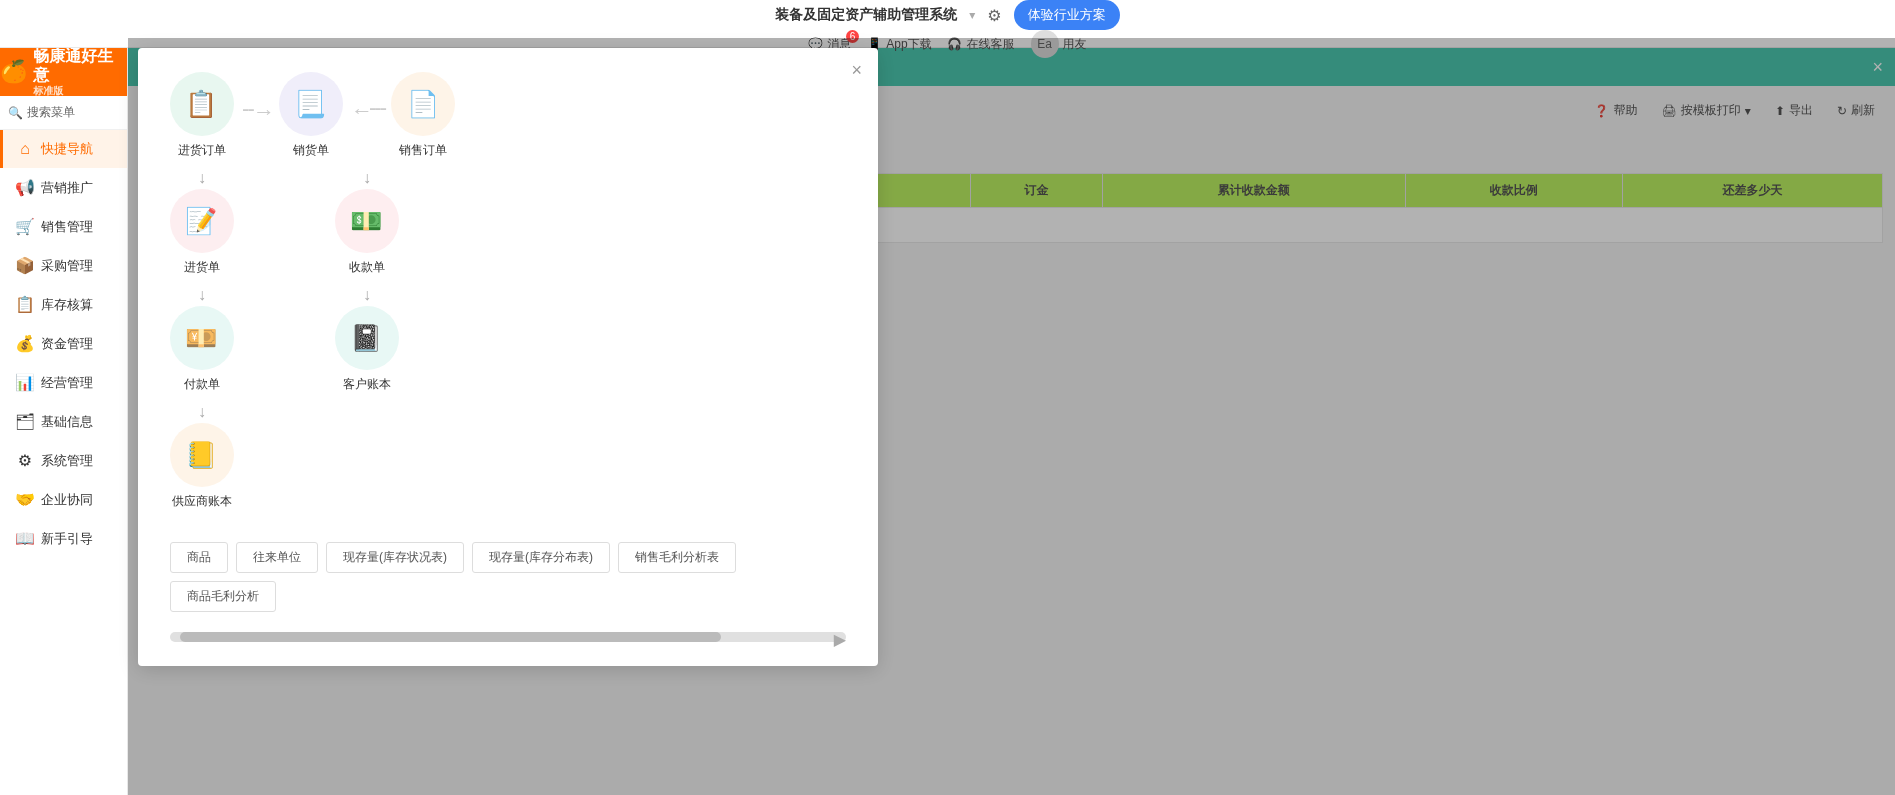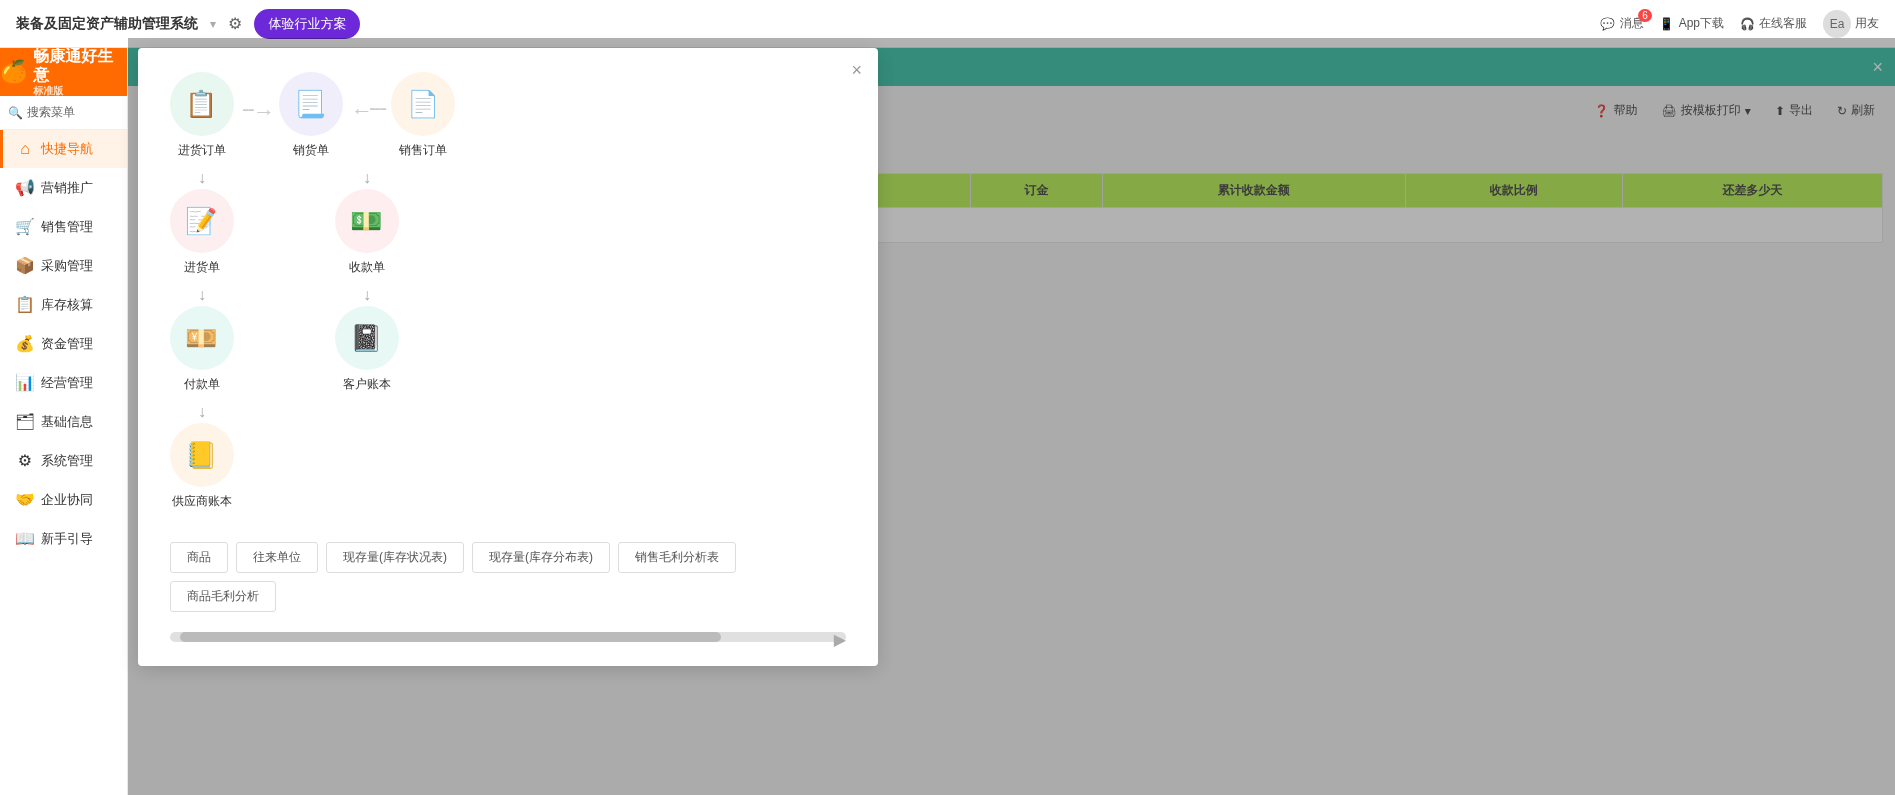--- a/index.html
+++ b/index.html
@@ -1,20 +1,20 @@
 <!DOCTYPE html>
 <html><head>
   <meta charset="utf-8">
   <style>
     * { box-sizing: border-box; margin: 0; padding: 0; }
     body { font-family: 'Microsoft YaHei', Arial, sans-serif; font-size: 13px; background: #f5f5f5; overflow: hidden; }
 
     
     .app-container { display: flex; flex-direction: column; height: 795px; width: 1895px; }
-    .top-bar { height: 48px; background: #fff; display: flex; align-items: center; padding: 0 16px; border-bottom: 1px solid #e8e8e8; justify-content: space-between; }
+    .top-bar { height: 48px; background: #fff; display: flex; align-items: center; padding: 0 16px; border-bottom: 1px solid #e8e8e8; justify-content: space-between; flex-direction: column; }
     .top-bar-left { display: flex; align-items: center; gap: 12px; }
     .top-bar-right { display: flex; align-items: center; gap: 16px; }
     .main-area { display: flex; flex: 1; overflow: hidden; }
 
     
     .sidebar { width: 128px; background: #fff; border-right: 1px solid #e8e8e8; display: flex; flex-direction: column; }
     .sidebar-logo { height: 48px; background: #ff6b00; display: flex; align-items: center; justify-content: center; gap: 6px; color: #fff; font-size: 13px; font-weight: bold; }
     .sidebar-search { padding: 8px; border-bottom: 1px solid #f0f0f0; display: flex; align-items: center; gap: 4px; color: #666; font-size: 12px; cursor: pointer; }
     .sidebar-item { display: flex; align-items: center; gap: 6px; padding: 10px 12px; cursor: pointer; color: #333; font-size: 13px; border-left: 3px solid transparent; }
     .sidebar-item.active { background: #fff3e8; color: #ff6b00; border-left-color: #ff6b00; }
@@ -48,21 +48,21 @@
     
     .data-table { width: 100%; border-collapse: collapse; background: #fff; font-size: 12px; }
     .data-table th { background: #bef264; border: 1px solid #e8e8e8; padding: 8px 6px; text-align: center; color: #555; font-weight: bold; white-space: nowrap; }
     .data-table td { border: 1px solid #e8e8e8; padding: 8px 6px; text-align: left; color: #333; }
     .empty-data { text-align: center; color: #999; padding: 60px; font-size: 14px; }
 
     
     .app-title { font-size: 14px; color: #333; font-weight: bold; }
     .dropdown-arrow { color: #aaa; font-size: 12px; }
     .settings-icon { color: #666; font-size: 16px; cursor: pointer; }
-    .experience-btn { background: #6d28d9; color: #fff; border: none; padding: 6px 14px; border-radius: 16px; cursor: pointer; font-size: 13px; }
+    .experience-btn { background: #3b82f6; color: #fff; border: none; padding: 6px 14px; border-radius: 16px; cursor: pointer; font-size: 13px; }
     .top-icon-item { display: flex; align-items: center; gap: 4px; color: #555; cursor: pointer; font-size: 12px; position: relative; }
     .badge { background: #ff4444; color: #fff; border-radius: 8px; font-size: 10px; padding: 1px 4px; position: absolute; top: -6px; right: -8px; }
     .user-avatar { width: 28px; height: 28px; border-radius: 50%; background: #ddd; display: flex; align-items: center; justify-content: center; color: #666; font-size: 12px; }
 
     
     .modal-overlay { position: fixed; top: 38px; left: 128px; right: 0; bottom: 0; background: rgba(0,0,0,0.3); z-index: 100; display: flex; align-items: flex-start; justify-content: flex-start; padding: 10px; }
     .modal { background: #fff; border-radius: 4px; width: 740px; min-height: 480px; box-shadow: 0 4px 20px rgba(0,0,0,0.15); position: relative; padding: 24px 32px; }
     .modal-close { position: absolute; top: 12px; right: 16px; cursor: pointer; color: #999; font-size: 18px; }
     .flow-item { display: flex; flex-direction: column; align-items: center; margin-bottom: 8px; cursor: pointer; }
     .flow-circle { width: 64px; height: 64px; border-radius: 50%; display: flex; align-items: center; justify-content: center; font-size: 28px; margin-bottom: 6px; }

